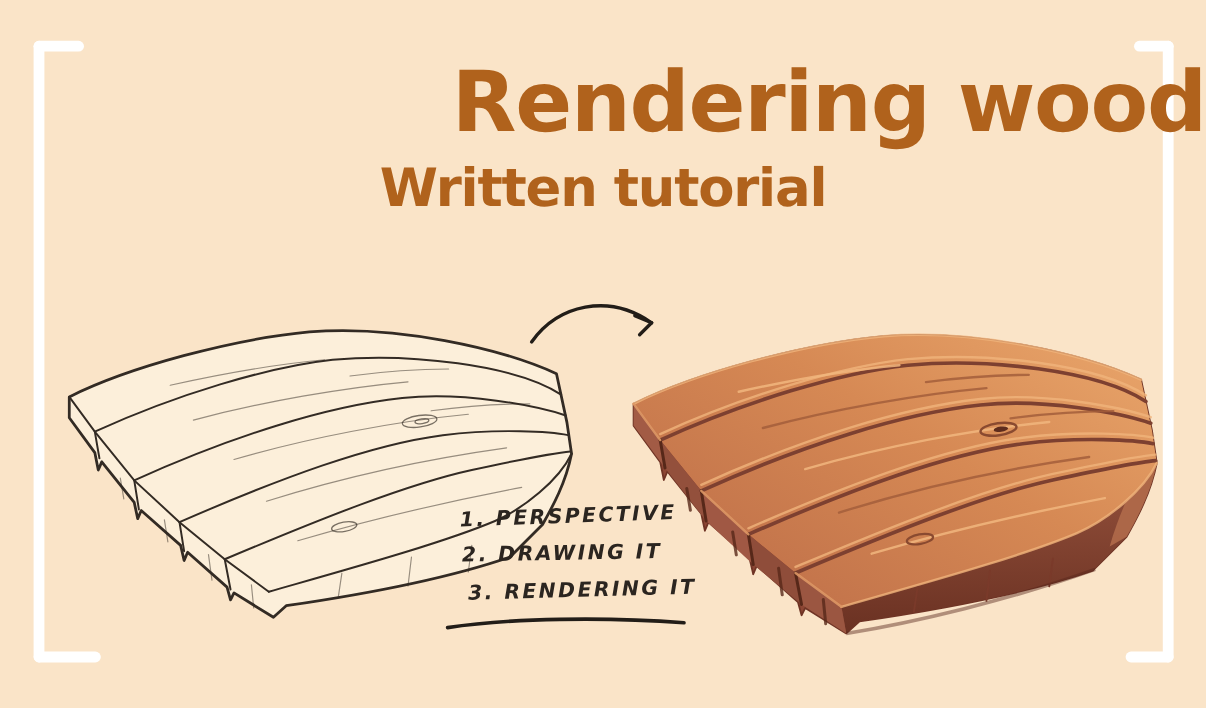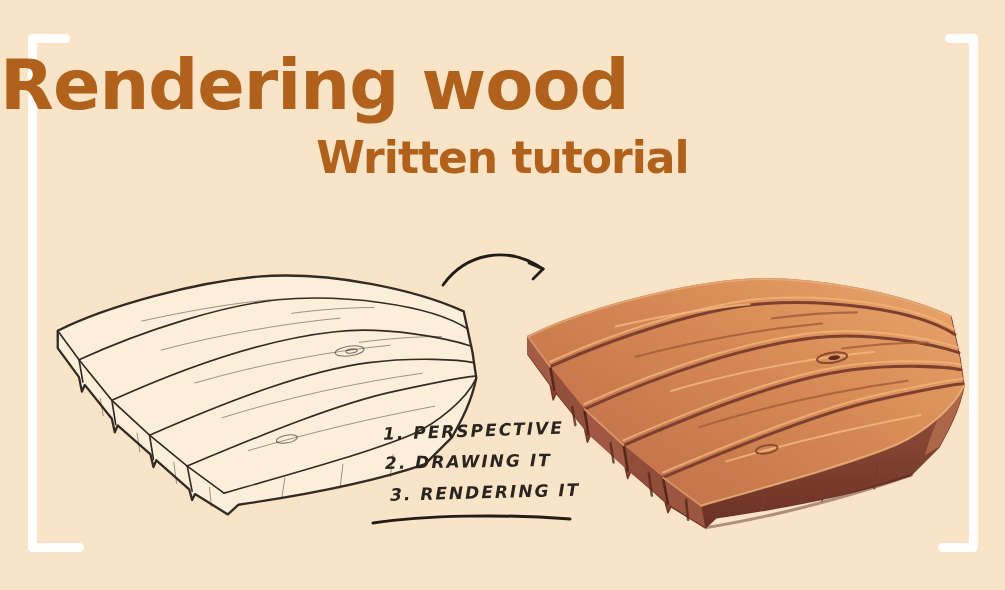--- a/index.html
+++ b/index.html
@@ -12,21 +12,21 @@
   .bracket{position:absolute;top:34px;height:518px;width:9px;background:#fff;border-radius:6px;}
   .bracket-left{left:28px;}
   .bracket-right{right:27px;}
   .bracket::before,.bracket::after{content:"";position:absolute;height:9px;background:#fff;border-radius:6px;}
   .bracket-left::before{top:0;left:0;width:42px;}
   .bracket-left::after{bottom:0;left:0;width:56px;}
   .bracket-right::before{top:0;right:0;width:33px;}
   .bracket-right::after{bottom:0;right:0;width:40px;}
   
   .title{
-    position:absolute;top:44px;left:0;width:100%;text-align:left;
+    position:absolute;top:44px;left:0;width:100%;text-align:right;
     font-size:70px;font-weight:800;letter-spacing:-1px;color:#b0621c;
   }
   .subtitle{
     position:absolute;top:132px;left:0;width:100%;text-align:center;
     font-size:44px;font-weight:700;letter-spacing:-1px;color:#b0621c;
   }
   
   .sketch-svg{position:absolute;left:50px;top:255px;}
   .paint-svg{position:absolute;left:503px;top:258px;}
   .arrow-svg{position:absolute;left:437px;top:241px;}

